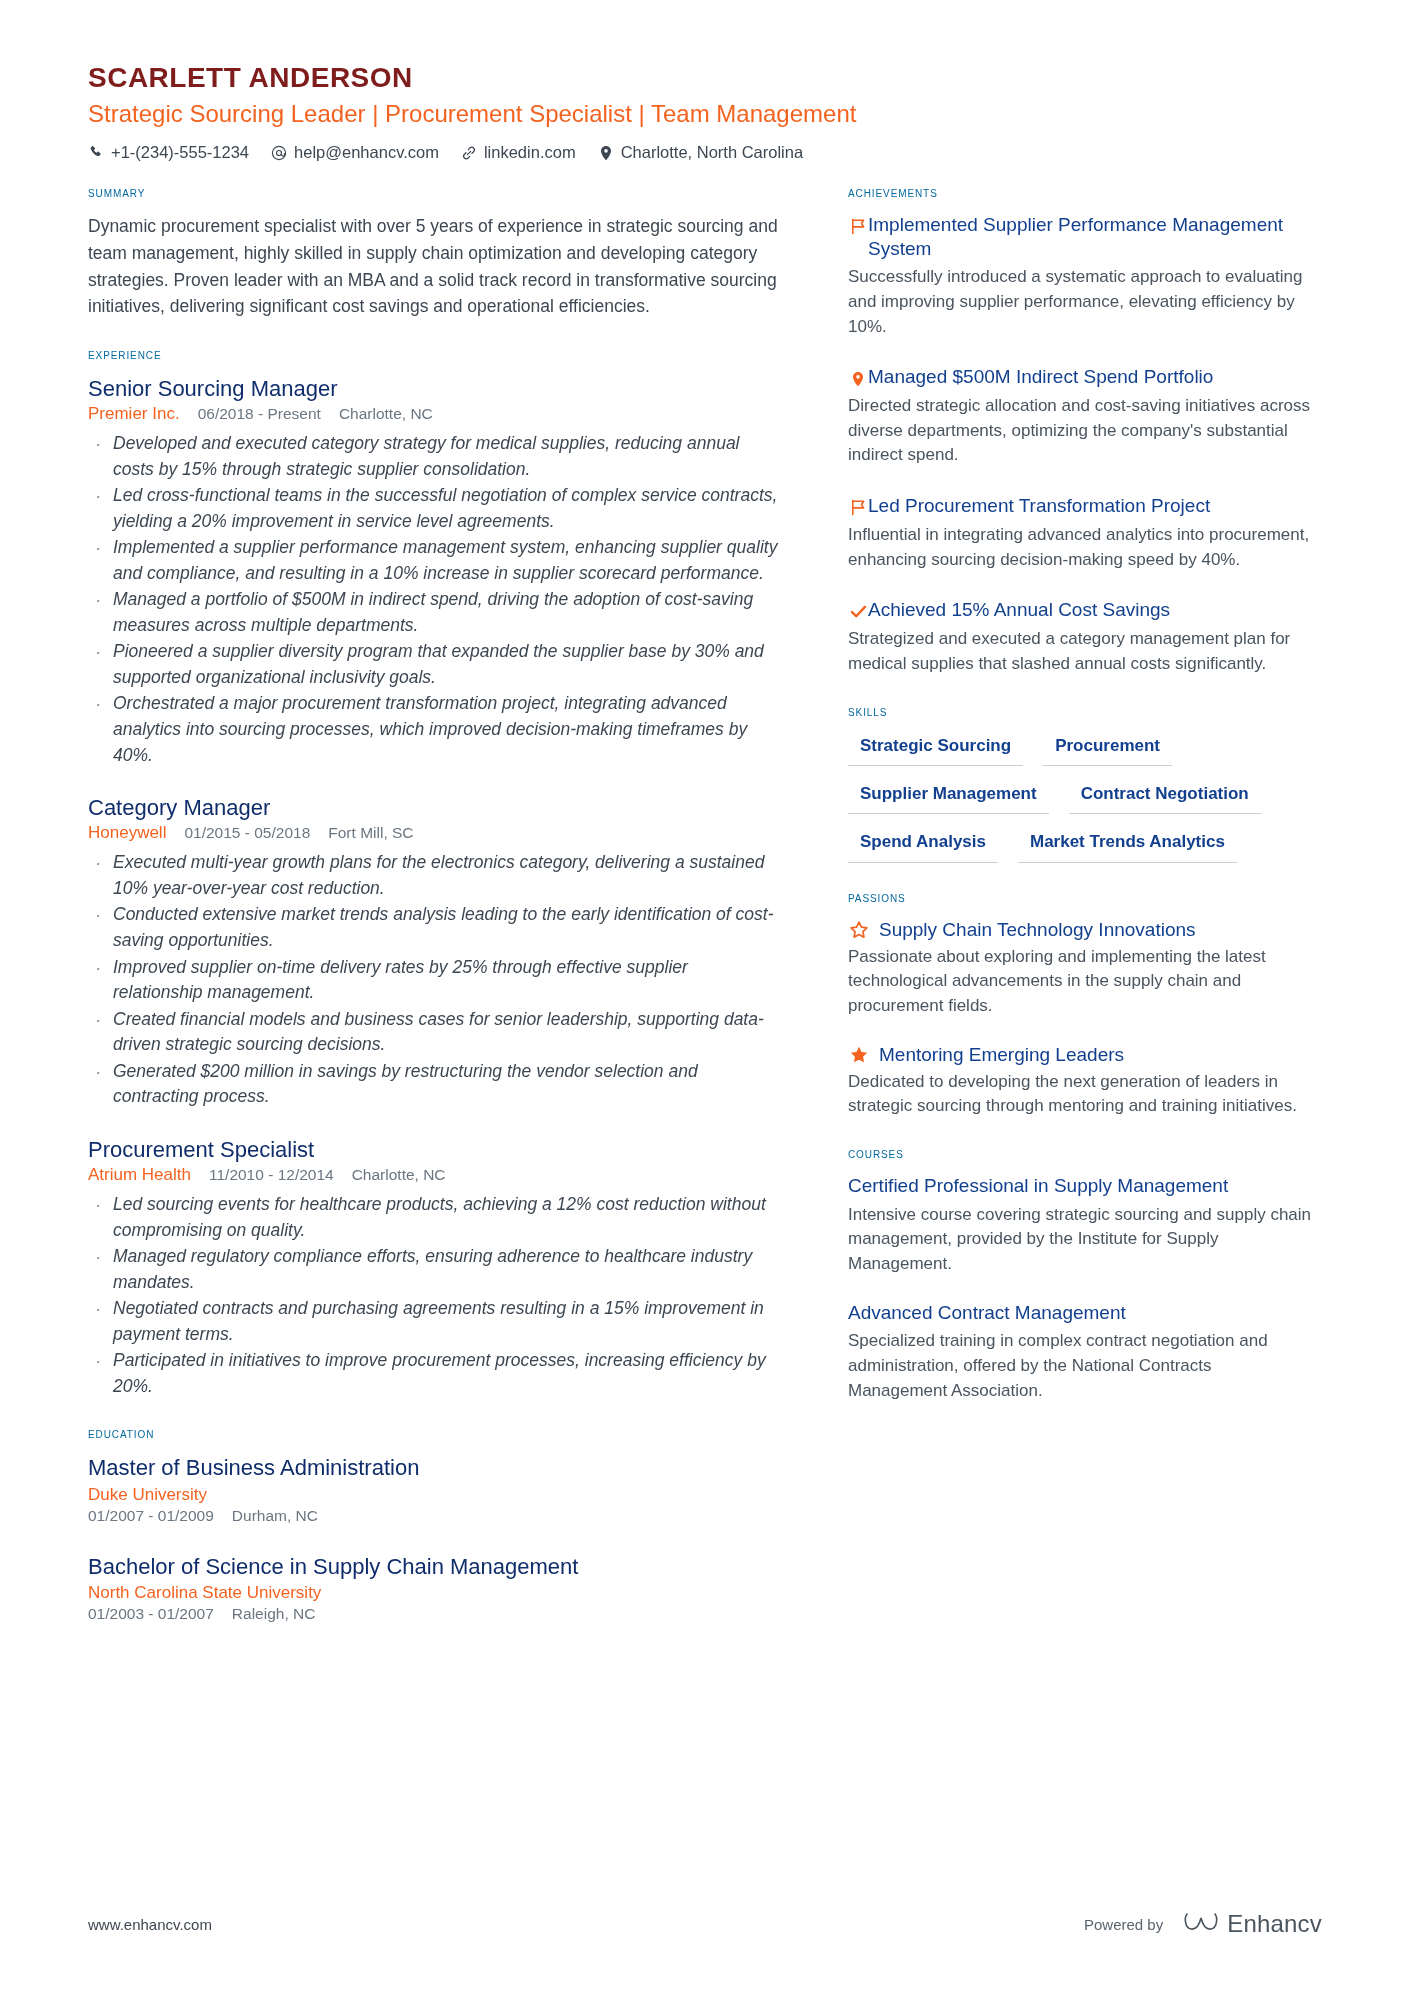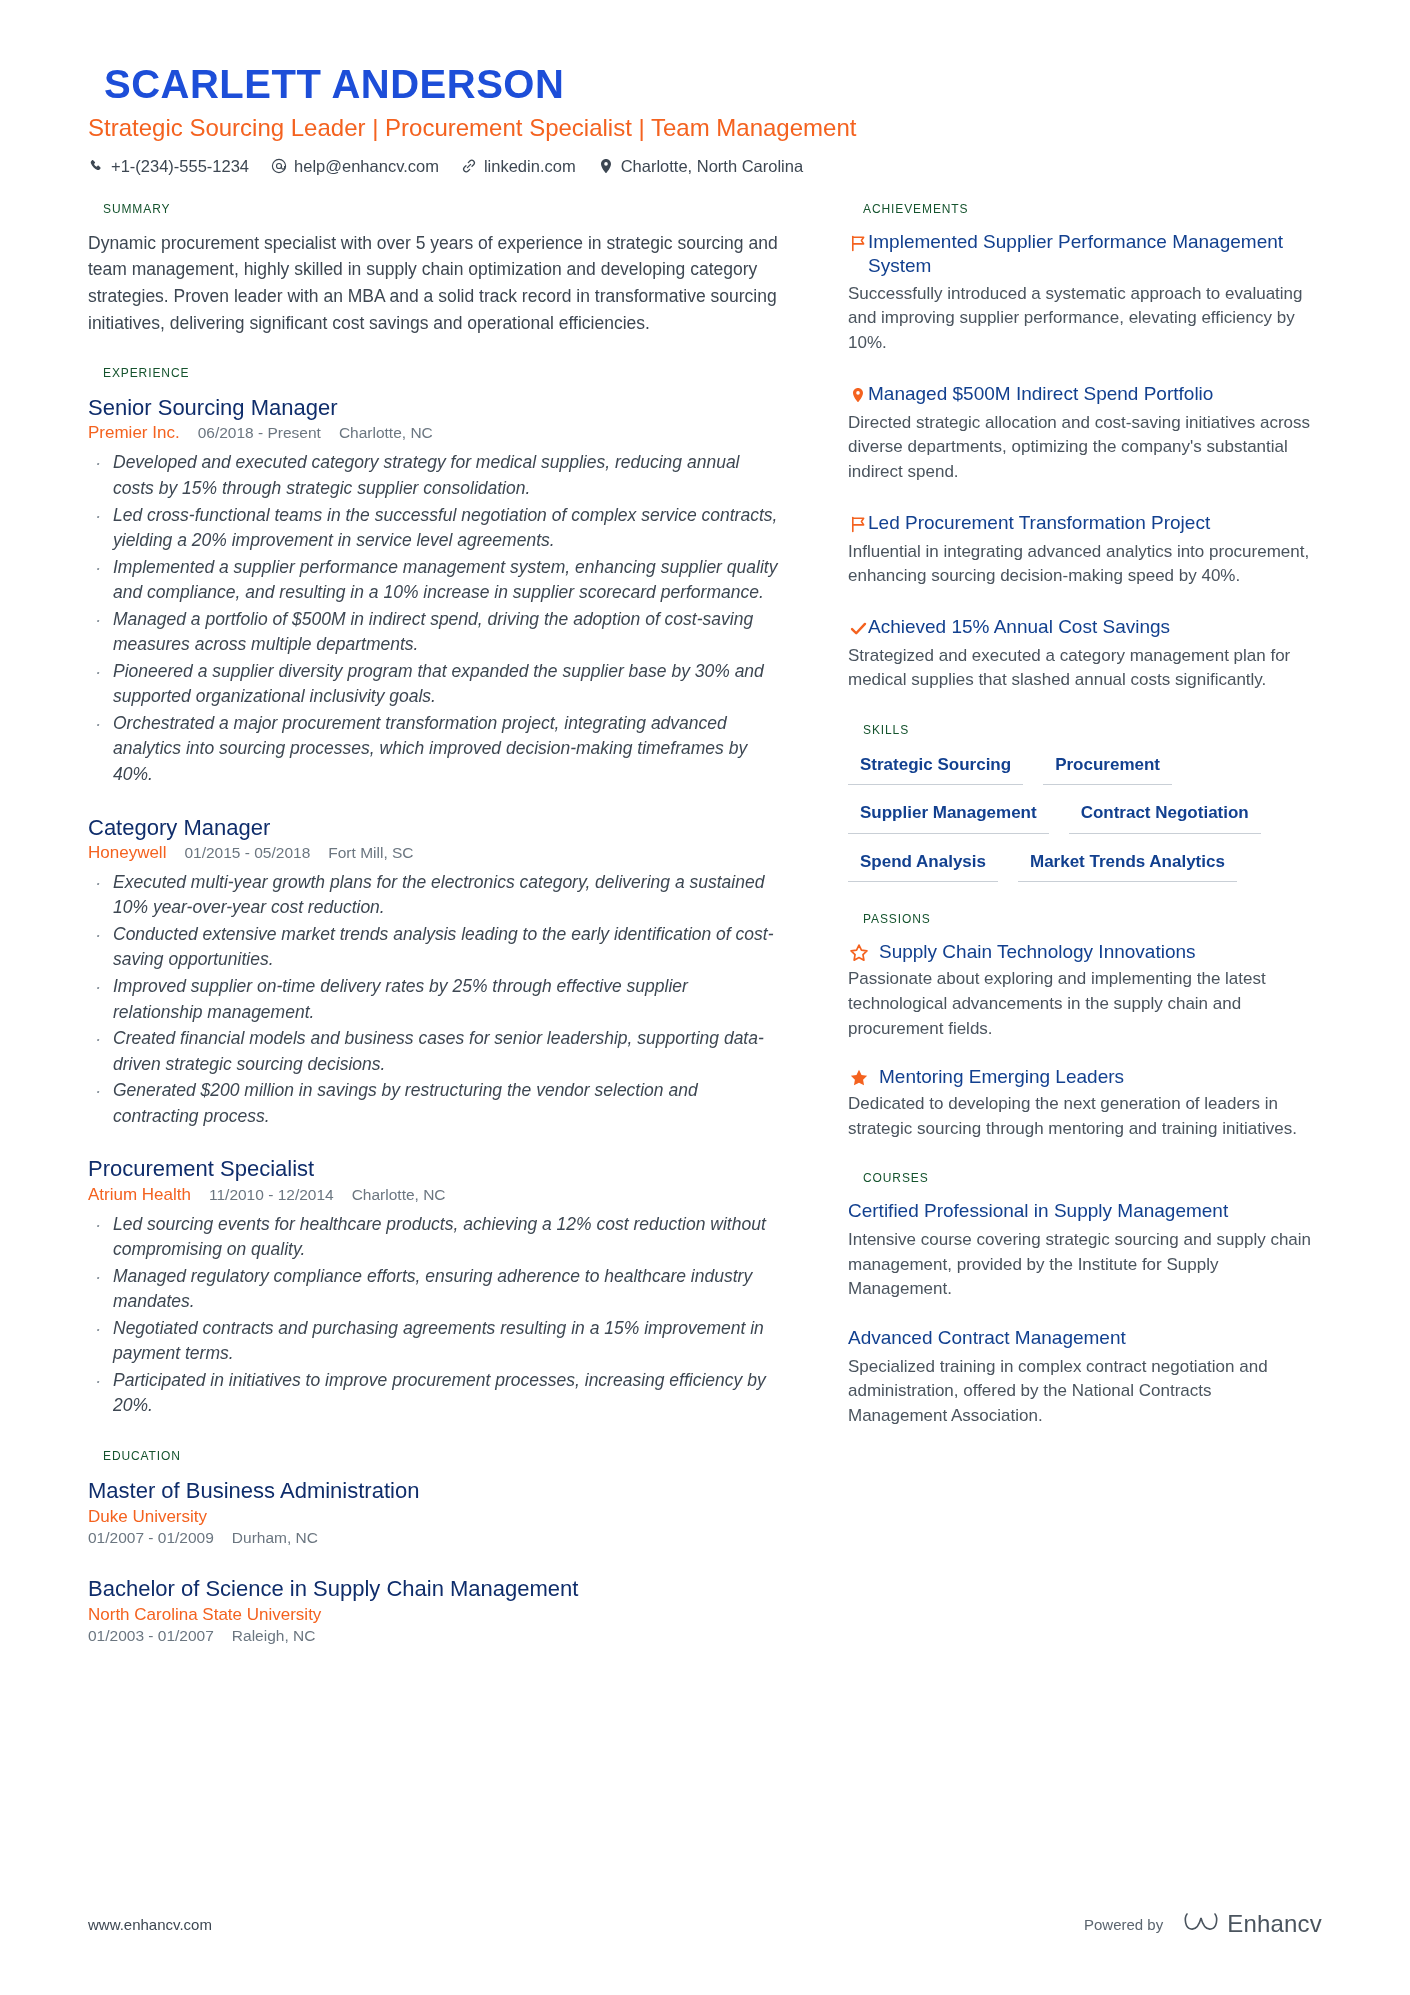--- a/index.html
+++ b/index.html
@@ -19,26 +19,26 @@
     width: 1410px;
     height: 1995px;
     box-sizing: border-box;
     padding: 62px 88px 0 88px;
     background: #fff;
   }
 
   
   .header { margin-bottom: 26px; }
   .name {
-    font-size: 40px;
+    font-size: 28px;
     font-weight: 700;
     letter-spacing: 0.5px;
-    color: #1d4ed8;
+    color: #7f1d1d;
     line-height: 1.12;
-    margin: 0 0 6px 16px;
+    margin: 0 0 6px 0;
   }
   .headline {
     font-size: 24px;
     color: #f4621f;
     line-height: 1.25;
     margin: 0 0 14px 0;
     font-weight: 400;
   }
   .contact-row {
     display: flex;
@@ -68,25 +68,25 @@
   .columns {
     display: flex;
     align-items: flex-start;
     gap: 68px;
   }
   .col-left { width: 692px; flex: 0 0 692px; }
   .col-right { width: 466px; flex: 0 0 466px; }
 
   .section { margin-bottom: 30px; }
   .section-title {
-    font-size: 12px;
+    font-size: 10px;
     letter-spacing: 0.9px;
-    color: #14532d;
+    color: #0369a1;
     text-transform: uppercase;
-    margin: 0 0 14px 15px;
+    margin: 0 0 14px 0;
     font-weight: 400;
   }
 
   .summary-text {
     font-size: 17.5px;
     line-height: 1.52;
     color: #3d4752;
     margin: 0;
   }
 

